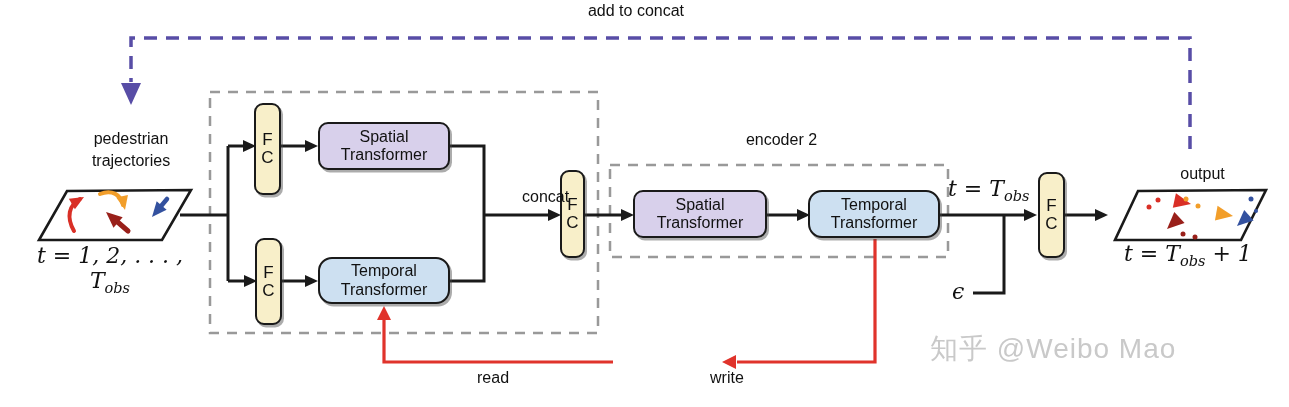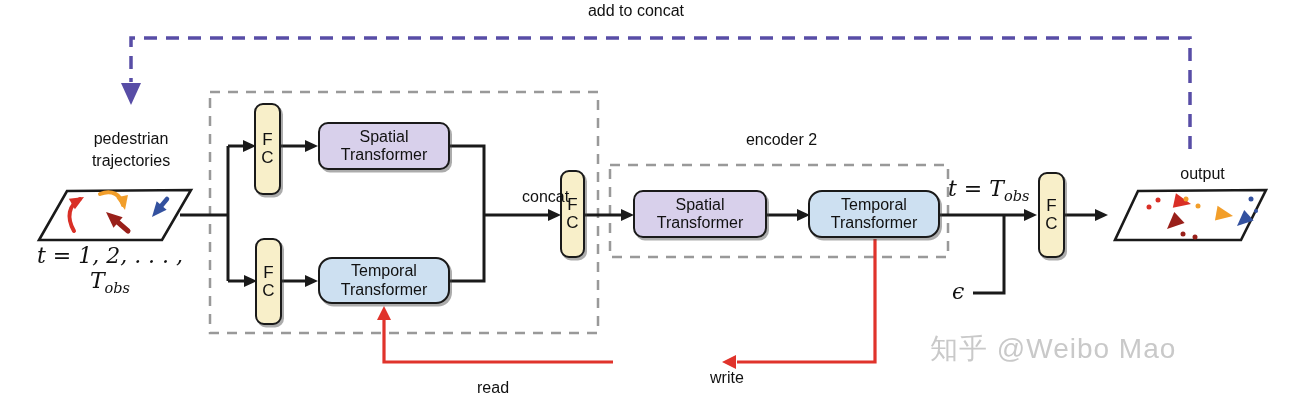--- a/index.html
+++ b/index.html
@@ -150,17 +150,18 @@
 
   <div class="lbl center" style="left:556px;top:2px;width:160px;">add to concat</div>
   <div class="lbl center" style="left:66px;top:128px;width:130px;line-height:22px;">pedestrian
 trajectories</div>
   <div class="lbl math center" style="left:25px;top:243px;width:170px;"><span>t = 1, 2, . . . , T</span><sub>obs</sub></div>
   <div class="lbl" style="left:486px;top:188px;margin-left:36px;">concat</div>
   <div class="lbl center" style="left:714px;top:131px;width:135px;">encoder 2</div>
   <div class="lbl math" style="left:948px;top:176px;"><span>t = T</span><sub>obs</sub></div>
   <div class="lbl math" style="left:952px;top:279px;">ϵ</div>
   <div class="lbl center" style="left:1145px;top:165px;width:115px;">output</div>
-  <div class="lbl" style="left:477px;top:379px;">read</div>
+  <div class="lbl math" style="left:1124px;top:241px;"><span>t = T</span><sub>obs</sub><span> + 1</span></div>
+  <div class="lbl" style="left:477px;top:369px;">read</div>
   <div class="lbl" style="left:710px;top:369px;">write</div>
 
   <div class="watermark" style="left:930px;top:330px;">知乎 @Weibo Mao</div>
 </div>
 
 </body></html>

